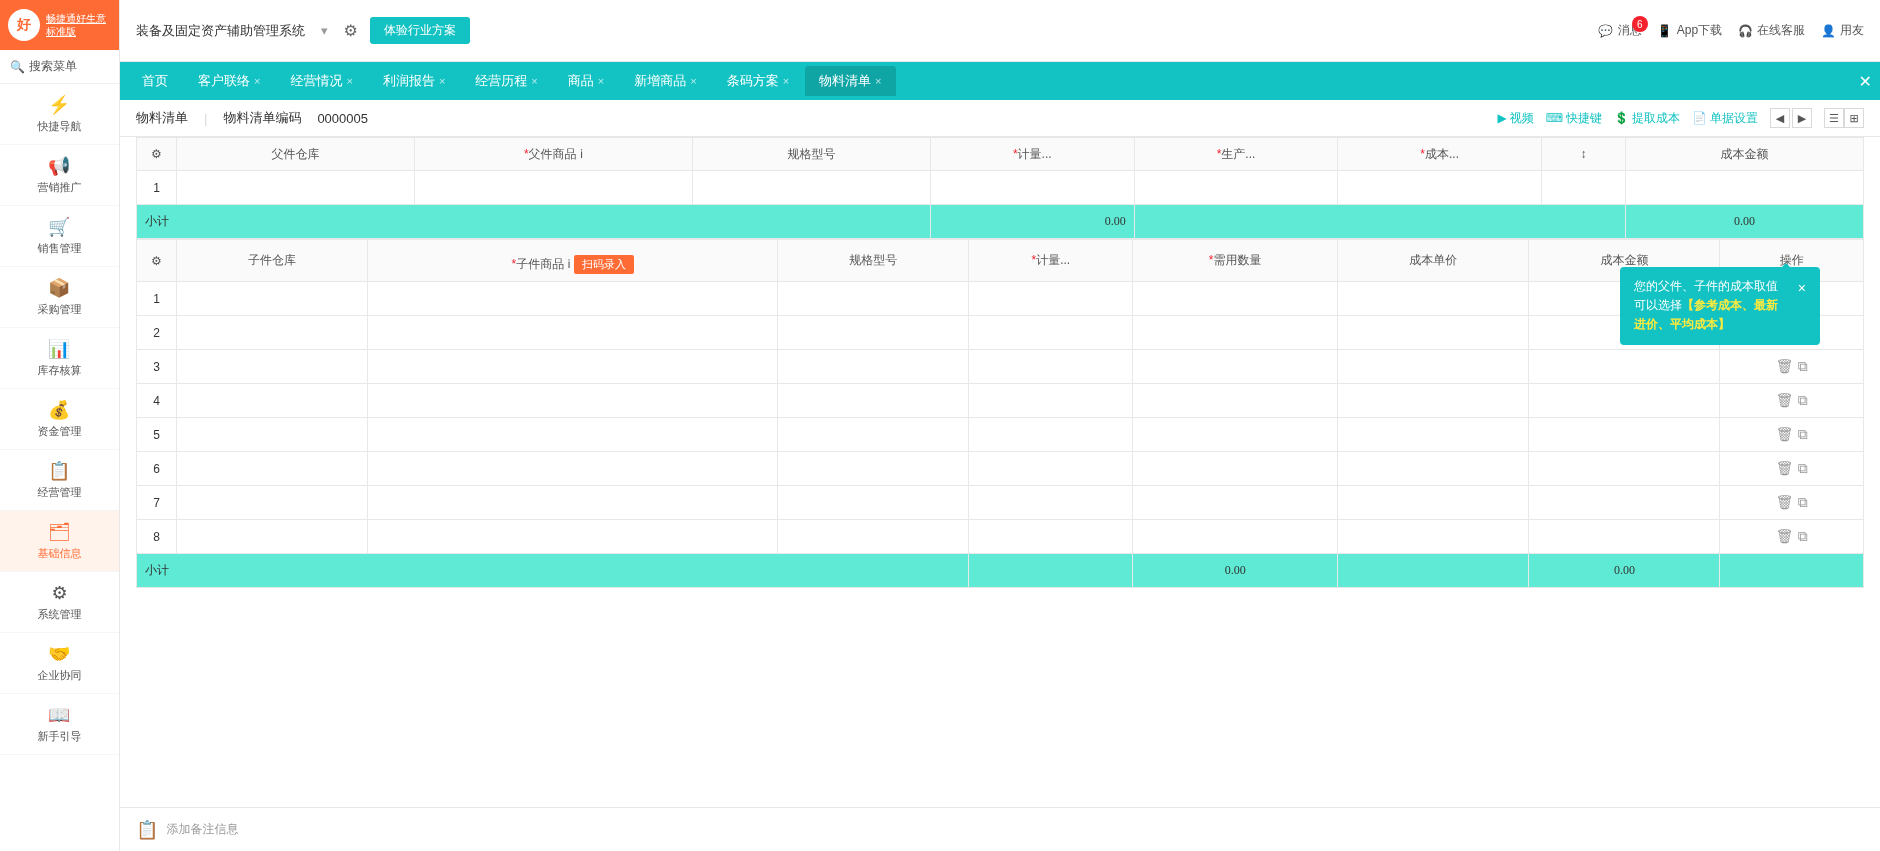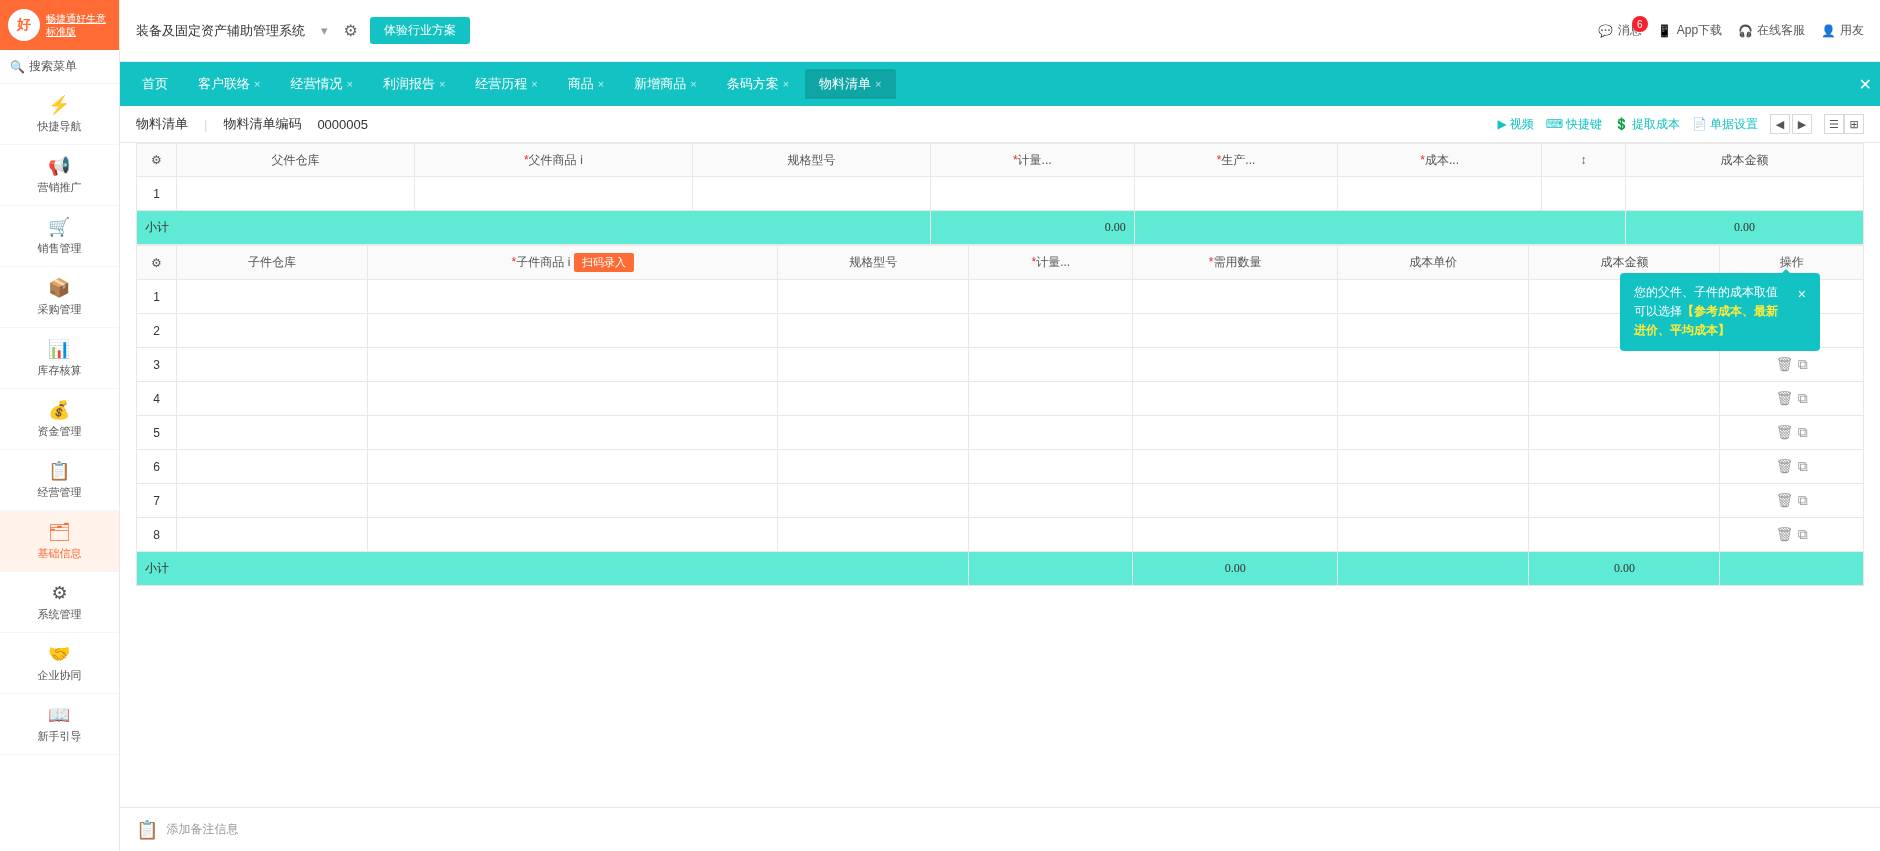--- a/index.html
+++ b/index.html
@@ -86,21 +86,21 @@
       display: flex; align-items: center; gap: 4px; cursor: pointer;
     }
     .badge-wrap { position: relative; }
     .gear-icon { color: #666; cursor: pointer; font-size: 16px; }
 
     
     .nav-tabs {
       background: #13c2c2;
       display: flex;
       align-items: center;
-      height: 44px;
+      height: 38px;
       padding: 0 8px;
       gap: 2px;
     }
     .nav-tab {
       color: #fff;
       padding: 6px 14px;
       border-radius: 3px 3px 0 0;
       cursor: pointer;
       font-size: 13px;
       display: flex;
@@ -202,20 +202,21 @@
     .row-num { color: #999; text-align: center; width: 40px; }
     .th-settings { width: 40px; text-align: center; }
     .scan-btn {
       background: #ff6b35;
       color: #fff;
       border: none;
       padding: 2px 8px;
       border-radius: 2px;
       font-size: 11px;
       cursor: pointer;
+      margin-top: 8px;
     }
     .action-cell { display: flex; gap: 4px; justify-content: center; }
     .action-icon { cursor: pointer; color: #999; font-size: 14px; }
 
     
     .tooltip-box {
       position: absolute;
       background: #13c2c2;
       color: #fff;
       padding: 10px 14px;

